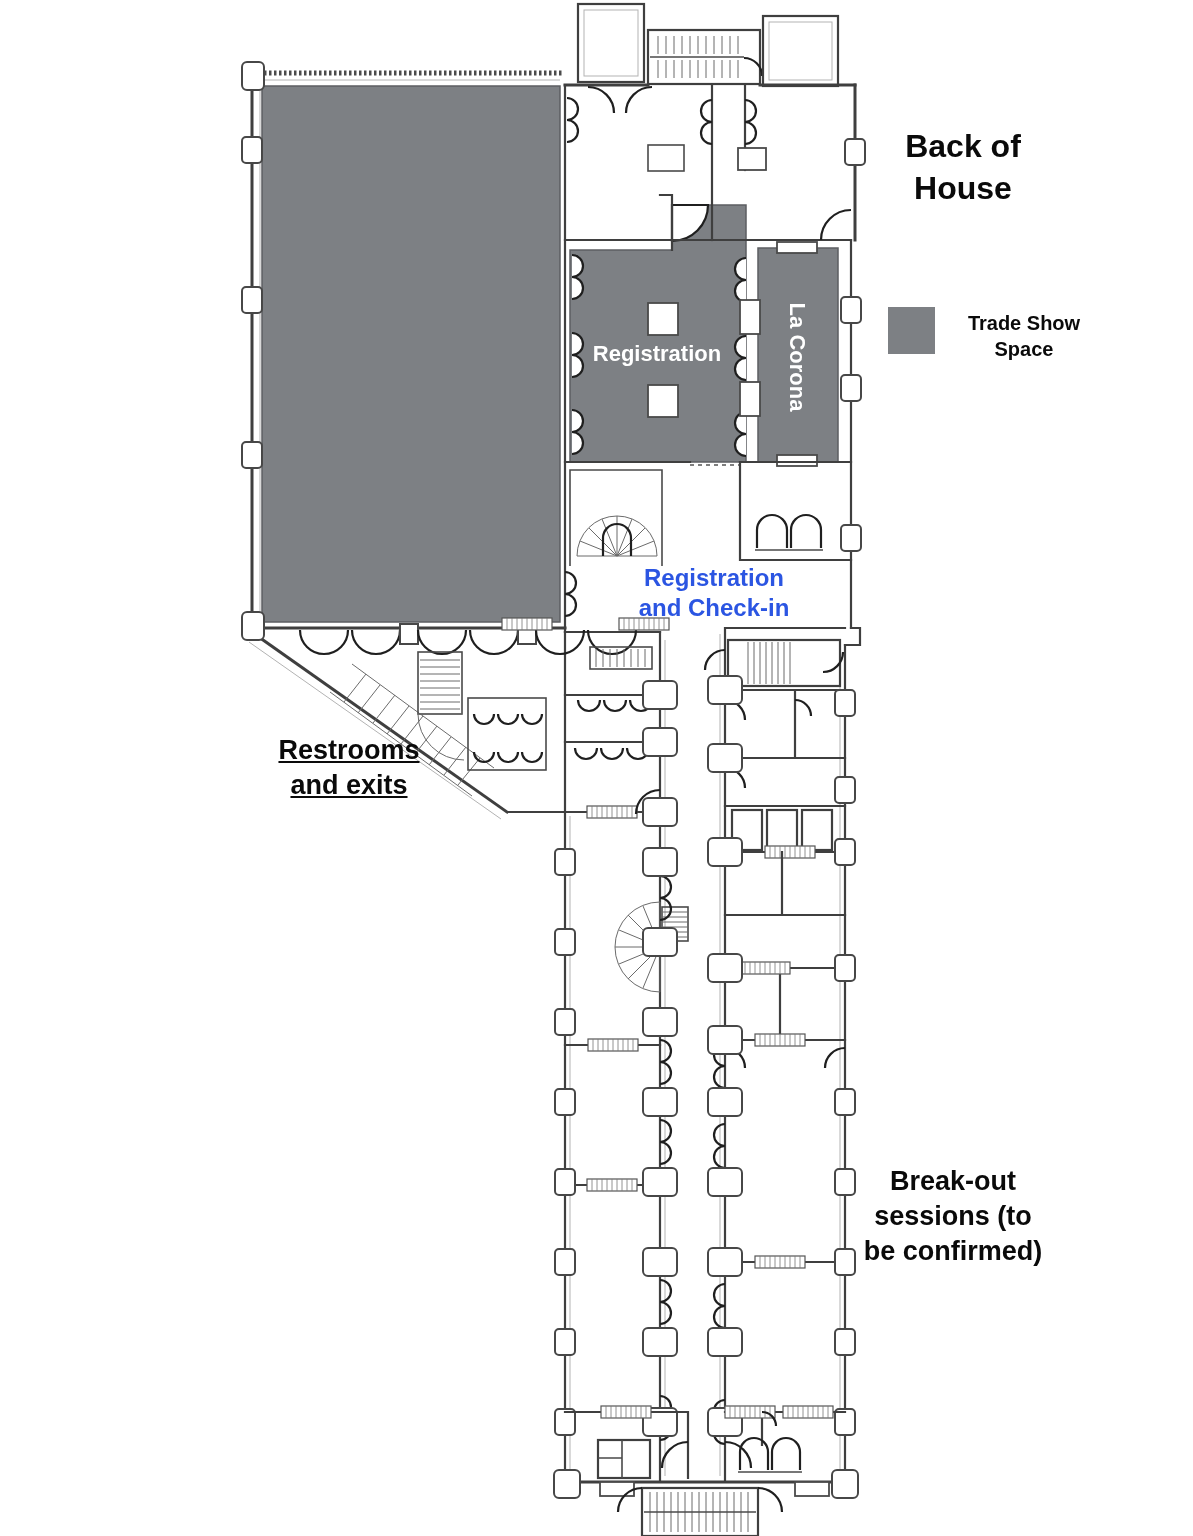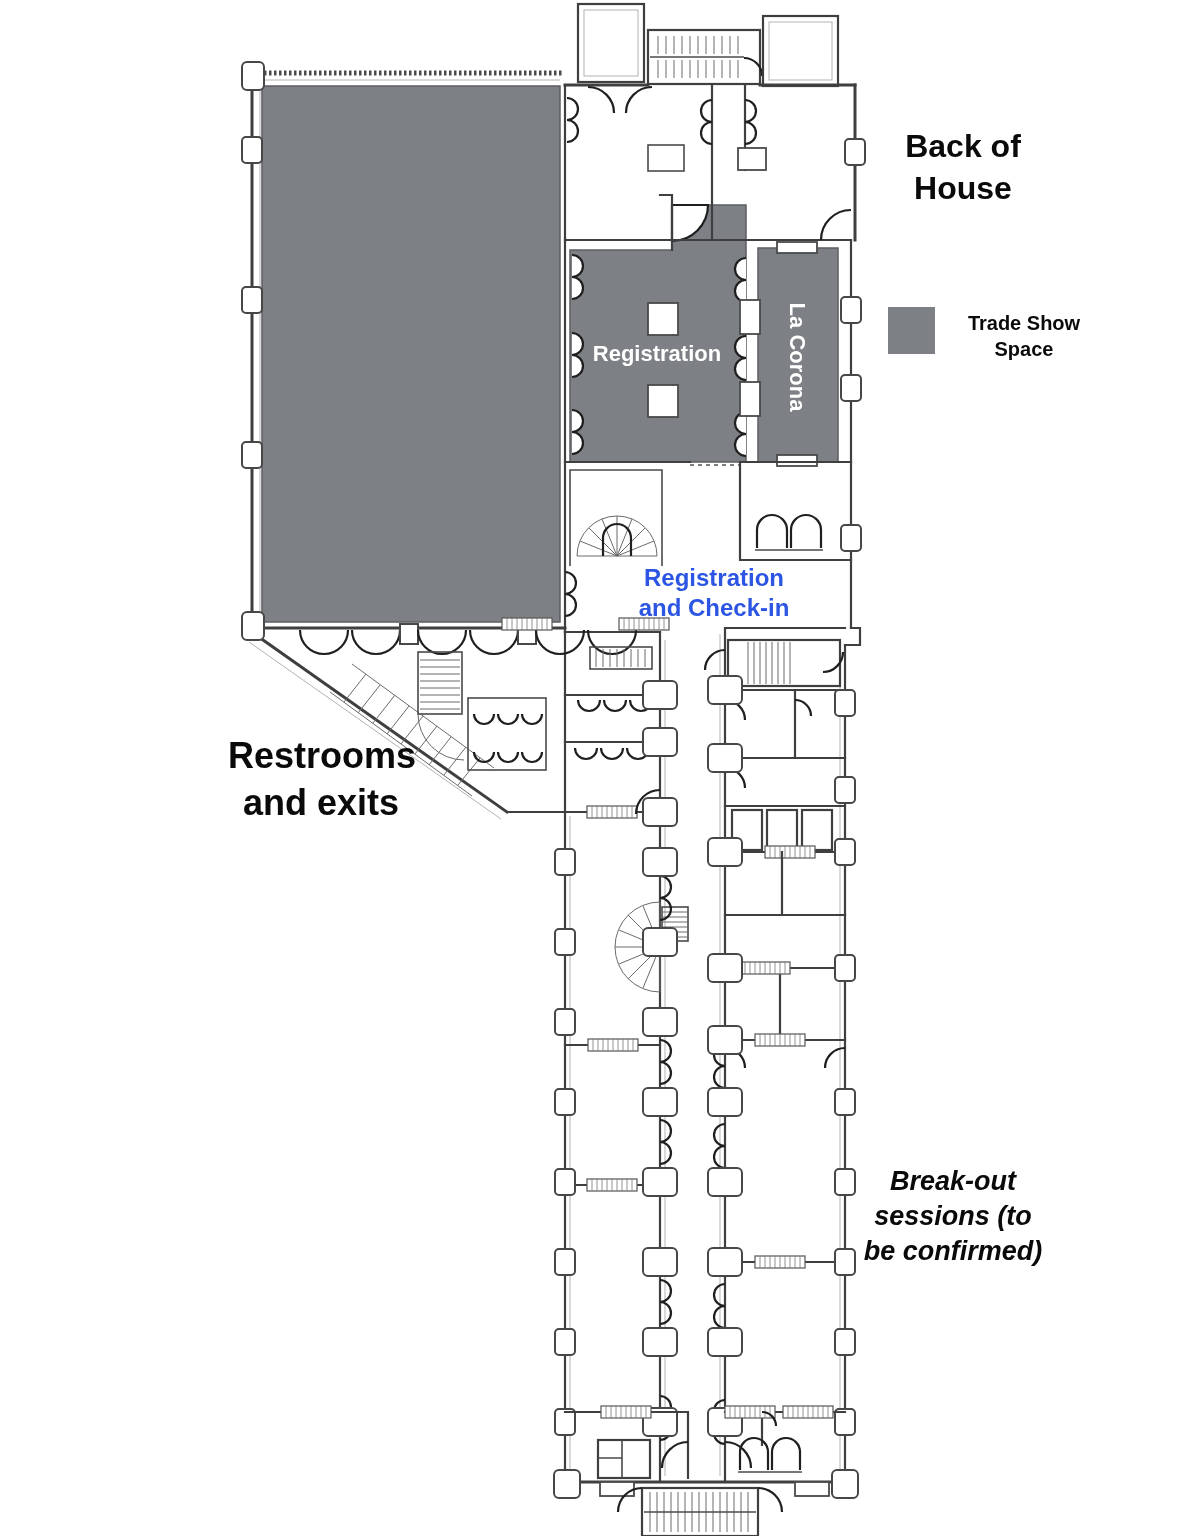--- a/index.html
+++ b/index.html
@@ -25,22 +25,22 @@
   .lbl{position:absolute;font-weight:bold;white-space:pre-line;text-align:center;line-height:1.3;}
   .lbl-salon{left:263px;top:320px;width:300px;font-size:30px;color:var(--text-white);}
   .lbl-prefunction{left:568px;top:340px;width:178px;font-size:22px;color:var(--text-white);}
   .lbl-corona{left:797px;top:357px;width:auto;white-space:nowrap;font-size:22px;color:var(--text-white);
               transform:translate(-50%,-50%) rotate(90deg);transform-origin:center;}
   .lbl-boh{left:858px;top:126px;width:210px;font-size:32px;color:var(--text-black);text-align:center;}
   .lbl-legend{left:938px;top:310px;width:172px;font-size:20px;color:var(--text-black);line-height:1.3;}
   .legend-swatch{position:absolute;left:888px;top:307px;width:47px;height:47px;
                  background:var(--trade-show-gray);}
   .lbl-registration{left:624px;top:563px;width:180px;font-size:24px;color:var(--text-blue);line-height:1.25;}
-  .lbl-restrooms{left:228px;top:733px;width:186px;font-size:36px;color:var(--text-black);}
-  .lbl-breakout{left:850px;top:1164px;width:206px;font-size:27px;color:var(--text-black);font-style:italic;}
+  .lbl-restrooms{left:256px;top:733px;width:186px;font-size:27px;color:var(--text-black);text-decoration:underline;}
+  .lbl-breakout{left:850px;top:1164px;width:206px;font-size:27px;color:var(--text-black);}
 </style>
 </head>
 <body>
 
 <div class="stage">
 
 <svg width="1193" height="1536" viewBox="0 0 1193 1536">
   <defs>
     <g id="col-s">
           <rect class="col" x="-10" y="-13" width="20" height="26" rx="4"></rect>

